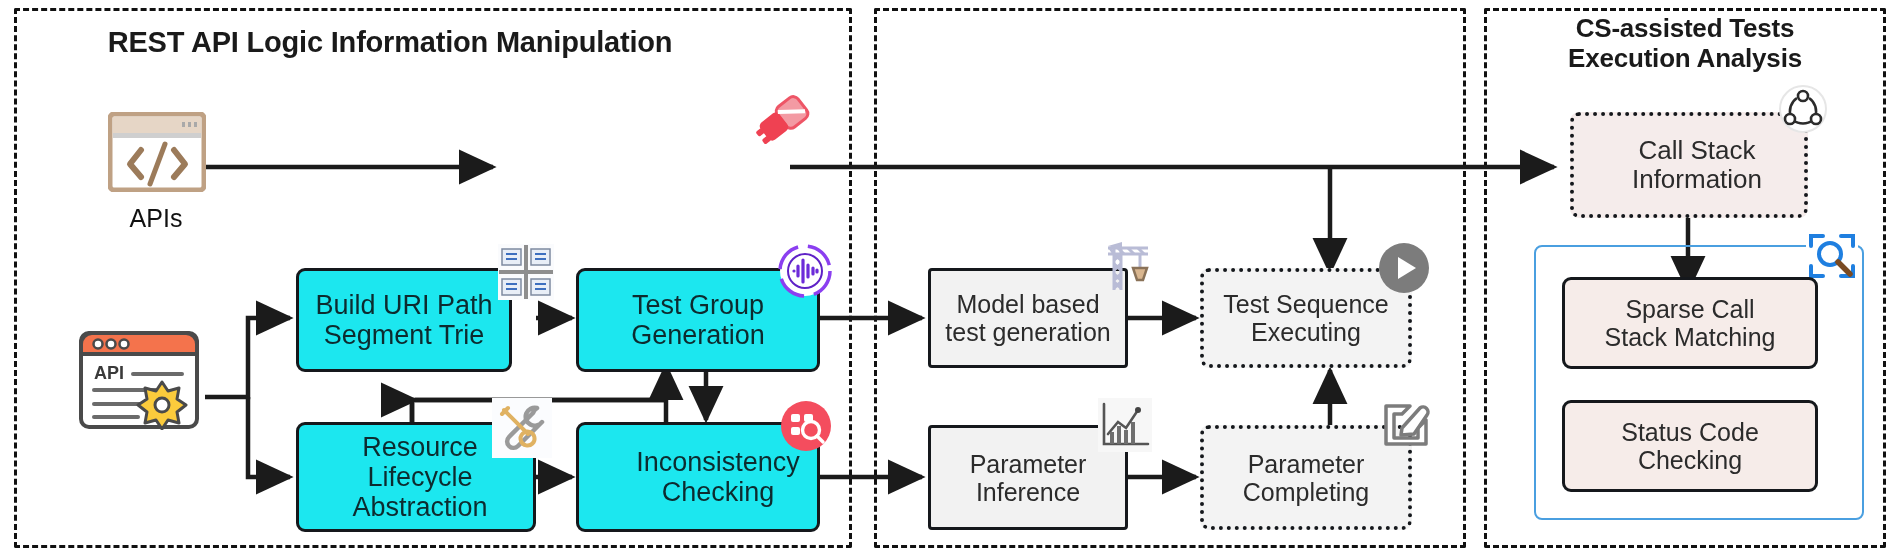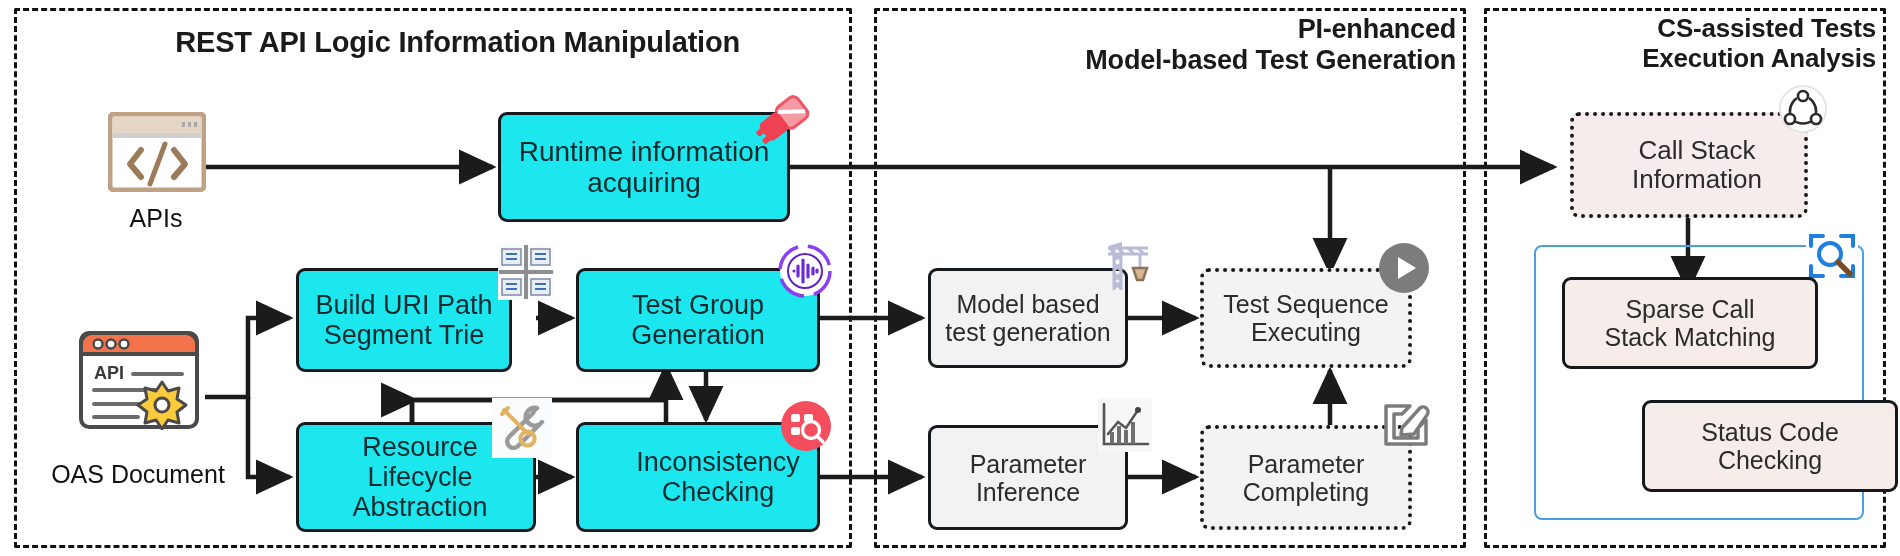--- a/index.html
+++ b/index.html
@@ -1,43 +1,41 @@
 <!DOCTYPE html>
 <html><head>
 <meta charset="utf-8">
 <style>
   html,body{margin:0;padding:0;background:#fff;}
   body{width:1900px;height:556px;font-family:"Liberation Sans",sans-serif;position:relative;overflow:hidden;}
   #stage{position:absolute;left:0;top:0;width:1900px;height:556px;}
   .panel{position:absolute;border:3px dashed #111;border-radius:2px;box-sizing:border-box;}
-  .panel-title{position:absolute;text-align:right;font-weight:bold;color:#1a1a1a;line-height:1.14;letter-spacing:-0.2px;}
+  .panel-title{position:absolute;text-align:center;font-weight:bold;color:#1a1a1a;line-height:1.14;letter-spacing:-0.2px;}
   .node{position:absolute;box-sizing:border-box;display:flex;align-items:center;justify-content:center;text-align:center;line-height:1.12;color:#111;white-space:pre-line;}
   .cyan{background:#1ce7ef;border:3px solid #15181c;border-radius:9px;color:#0d2b2f;}
-  .grey{background:#f2f2f2;border:3px solid #15181c;border-radius:9px;color:#2b2b2b;}
+  .grey{background:#f2f2f2;border:3px solid #15181c;border-radius:4px;color:#2b2b2b;}
   .dotted{background:#f3f3f3;border:4px dotted #15181c;border-radius:9px;color:#2b2b2b;}
   .pinkdot{background:#f5eceb;border:4px dotted #15181c;border-radius:9px;color:#2b2b2b;}
   .pink{background:#f6ece9;border:3px solid #15181c;border-radius:9px;color:#2b2b2b;}
   .bluebox{position:absolute;border:2px solid #4a9fe0;border-radius:8px;box-sizing:border-box;background:transparent;}
   .cap{position:absolute;text-align:center;color:#111;}
   .ic{position:absolute;}
   svg.wires{position:absolute;left:0;top:0;width:1900px;height:556px;pointer-events:none;}
   .icon-sq{position:absolute;}
 </style>
 </head>
 <body>
 
 <div id="stage">
 
   <div class="panel" style="left:14px;top:8px;width:838px;height:540px;"></div>
   <div class="panel" style="left:874px;top:8px;width:592px;height:540px;"></div>
   <div class="panel" style="left:1484px;top:8px;width:402px;height:540px;"></div>
 
   <div class="panel-title" style="left:40px;top:26px;width:700px;font-size:29px;">REST API Logic Information Manipulation</div>
-  <div class="panel-title" style="left:884px;top:14px;width:572px;font-size:27px;white-space:pre-line;">PI-enhanced
-Model-based Test Generation</div>
   <div class="panel-title" style="left:1494px;top:14px;width:382px;font-size:26px;white-space:pre-line;">CS-assisted Tests
 Execution Analysis</div>
 
   <svg class="wires" viewBox="0 0 1900 556">
     <defs>
       <marker id="ah" markerWidth="9" markerHeight="9" refX="7.6" refY="4.5" orient="auto" markerUnits="strokeWidth">
         <path d="M0,0.6 L8.4,4.5 L0,8.4 z" fill="#1b1b1b"></path>
       </marker>
     </defs>
     <g stroke="#1b1b1b" stroke-width="4.5" fill="none" marker-end="url(#ah)">
@@ -120,26 +118,21 @@
           <path d="M 16,60 L 88,60"></path>
           <path d="M 16,74 L 72,74"></path>
           <path d="M 16,87 L 60,87"></path>
       </g>
       <g transform="translate(84,74)">
         <path d="M 0,-22 L 6,-13 L 17,-16 L 15,-5 L 24,1 L 15,8 L 17,19 L 6,16 L 0,25 L -6,16 L -17,19 L -15,8 L -24,1 L -15,-5 L -17,-16 L -6,-13 z" fill="#fbcb3c" stroke="#4a4a4a" stroke-width="3" stroke-linejoin="round"></path>
         <circle cx="0" cy="1" r="7" fill="#ffffff" stroke="#4a4a4a" stroke-width="3"></circle>
       </g>
     </svg>
   </div>
-  <div class="cap" style="left:38px;top:460px;width:200px;font-size:25px;">OAS Document</div>
-
-  <div class="node cyan" style="left:498px;top:112px;width:292px;height:110px;font-size:28px;">
-    <span>Runtime information
-acquiring</span>
-  </div>
+
   <div class="icon-sq" style="left:752px;top:92px;width:64px;height:56px;">
     <svg viewBox="0 0 64 56" width="64" height="56">
       <g transform="rotate(-38 32 28)">
         <rect x="30" y="14" width="26" height="26" rx="6" fill="#f39aa3" stroke="#ee5566" stroke-width="3"></rect>
         <rect x="8" y="16" width="24" height="22" rx="5" fill="#ef4152"></rect>
         <rect x="2" y="20" width="8" height="6" rx="2" fill="#ef4152"></rect>
         <rect x="2" y="30" width="8" height="6" rx="2" fill="#ef4152"></rect>
         <path d="M 32,18 L 54,34" stroke="#ffffff" stroke-width="4"></path>
       </g>
     </svg>
@@ -328,18 +321,18 @@
         <circle cx="24" cy="24" r="11"></circle>
       </g>
       <path d="M32,32 L44,44" stroke="#7a4a22" stroke-width="5.5" stroke-linecap="round"></path>
     </svg>
   </div>
 
   <div class="node pink" style="left:1562px;top:277px;width:256px;height:92px;font-size:25px;">
     <span>Sparse Call
 Stack Matching</span>
   </div>
-  <div class="node pink" style="left:1642px;top:400px;width:256px;height:92px;font-size:25px;">
+  <div class="node pink" style="left:1562px;top:400px;width:256px;height:92px;font-size:25px;">
     <span>Status Code
 Checking</span>
   </div>
 
 </div>
 
 </body></html>

